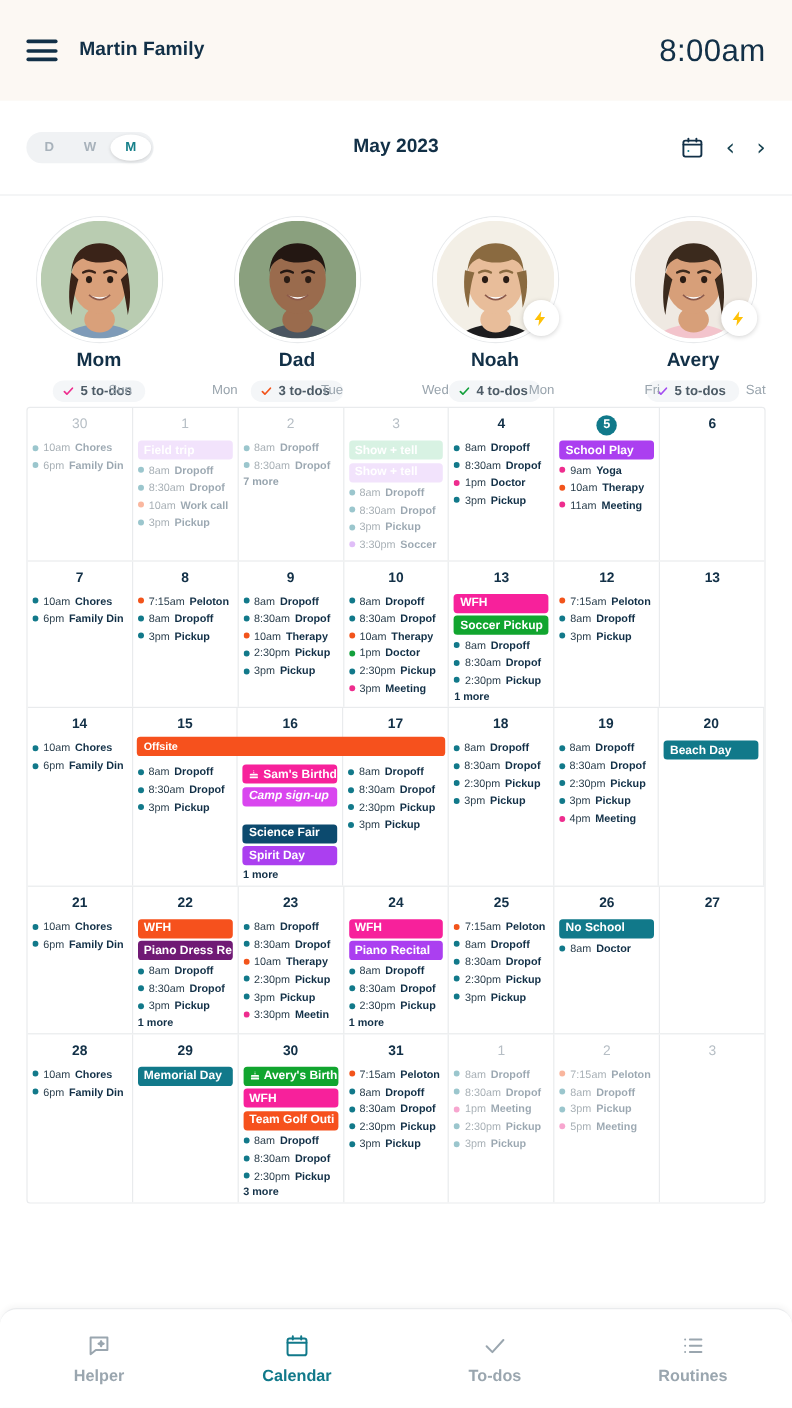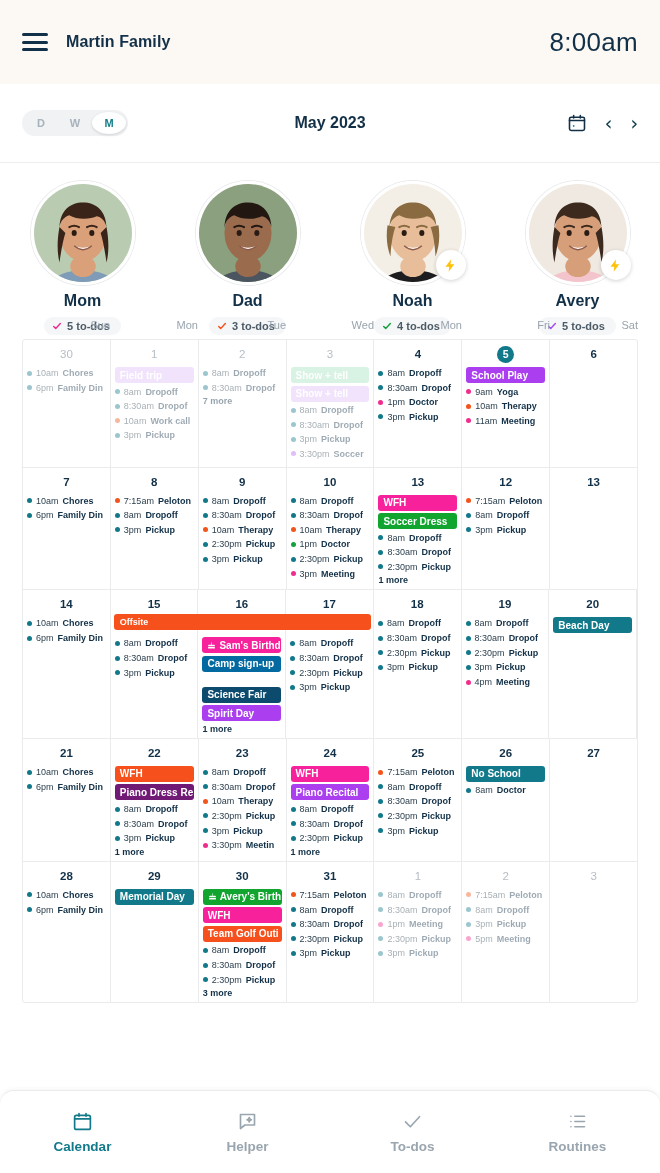--- a/index.html
+++ b/index.html
@@ -510,21 +510,21 @@
             <span class="tm">3pm</span>
             <span>Meeting</span>
           </div>
         </div>
         <div class="day">
           <div class="daynum">13</div>
           <div class="chip" style="background: rgb(247, 33, 155);">
             <span>WFH</span>
           </div>
           <div class="chip" style="background: rgb(17, 165, 47);">
-            <span>Soccer Dress</span>
+            <span>Soccer Pickup</span>
           </div>
           <div class="evt dotline">
             <i class="dot" style="background:#12798a"></i>
             <span class="tm">8am</span>
             <span>Dropoff</span>
           </div>
           <div class="evt dotline">
             <i class="dot" style="background:#12798a"></i>
             <span class="tm">8:30am</span>
             <span>Dropof</span>
@@ -593,21 +593,21 @@
         </div>
         <div class="day">
           <div class="daynum">16</div>
           <div style="height: 20px;"></div>
           <div class="chip" style="background: rgb(247, 33, 155);">
             <svg class="cake" viewBox="0 0 24 24" fill="#fff">
               <path d="M12 2c.6 1 1.4 1.6.6 2.6-.5.6-1.5.3-1.5-.6 0-.6.5-1.3.9-2zM5 10h14c1.1 0 2 .9 2 2v2H3v-2c0-1.1.9-2 2-2zm-2 6h18v4H3v-4zM11 6h2v3h-2z"></path>
             </svg>
             <span>Sam's Birthd</span>
           </div>
-          <div class="chip" style="background: #0369a1;">
+          <div class="chip" style="background: #d946ef; font-style: italic;">
             <span>Camp sign-up</span>
           </div>
           <div class="chip" style="background: #0c4a6e; margin-top: 15px;">
             <span>Science Fair</span>
           </div>
           <div class="chip" style="background: rgb(171, 63, 240);">
             <span>Spirit Day</span>
           </div>
           <div class="more">1 more</div>
         </div>
@@ -965,37 +965,37 @@
           </div>
         </div>
         <div class="day other">
           <div class="daynum">3</div>
         </div>
       </div>
     </div>
 </div>
 
 <div class="botnav" id="botnav">
+    <div class="nav-item">
+      <i style="display:flex">
+        <svg viewBox="0 0 24 24" fill="none" stroke="currentColor" stroke-width="1.9" stroke-linecap="round" stroke-linejoin="round">
+          <path d="M4 4h16v12H9l-5 4z"></path>
+          <path d="M14 7.5l.7 1.8 1.8.7-1.8.7-.7 1.8-.7-1.8-1.8-.7 1.8-.7z"></path>
+        </svg>
+      </i>
+      <span>Helper</span>
+    </div>
     <div class="nav-item active">
       <i style="display:flex">
         <svg viewBox="0 0 24 24" fill="none" stroke="currentColor" stroke-width="1.9" stroke-linecap="round">
           <rect x="3" y="5" width="18" height="16" rx="2"></rect>
           <path d="M3 9h18M8 3v3M16 3v3"></path>
         </svg>
       </i>
       <span>Calendar</span>
-    </div>
-    <div class="nav-item">
-      <i style="display:flex">
-        <svg viewBox="0 0 24 24" fill="none" stroke="currentColor" stroke-width="1.9" stroke-linecap="round" stroke-linejoin="round">
-          <path d="M4 4h16v12H9l-5 4z"></path>
-          <path d="M14 7.5l.7 1.8 1.8.7-1.8.7-.7 1.8-.7-1.8-1.8-.7 1.8-.7z"></path>
-        </svg>
-      </i>
-      <span>Helper</span>
     </div>
     <div class="nav-item">
       <i style="display:flex">
         <svg viewBox="0 0 24 24" fill="none" stroke="currentColor" stroke-width="1.9" stroke-linecap="round" stroke-linejoin="round">
           <path d="M4 12.5l5.5 5.5L20 6.5"></path>
         </svg>
       </i>
       <span>To-dos</span>
     </div>
     <div class="nav-item">

